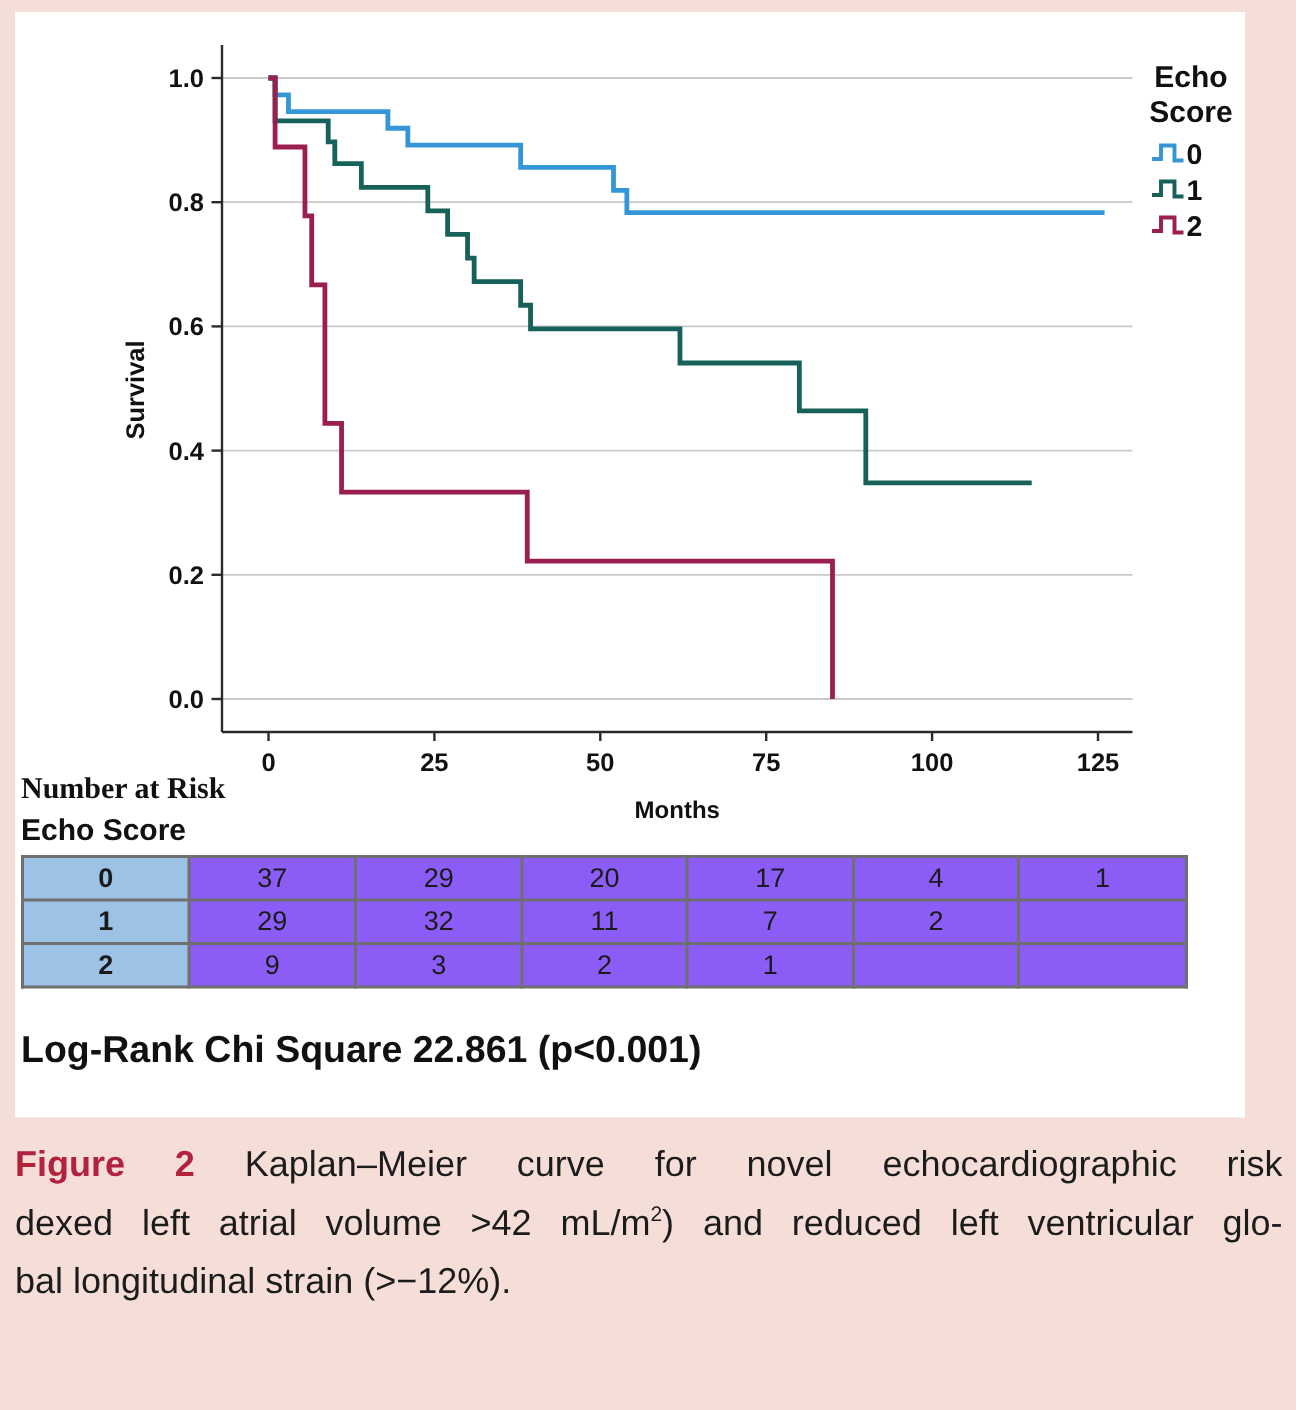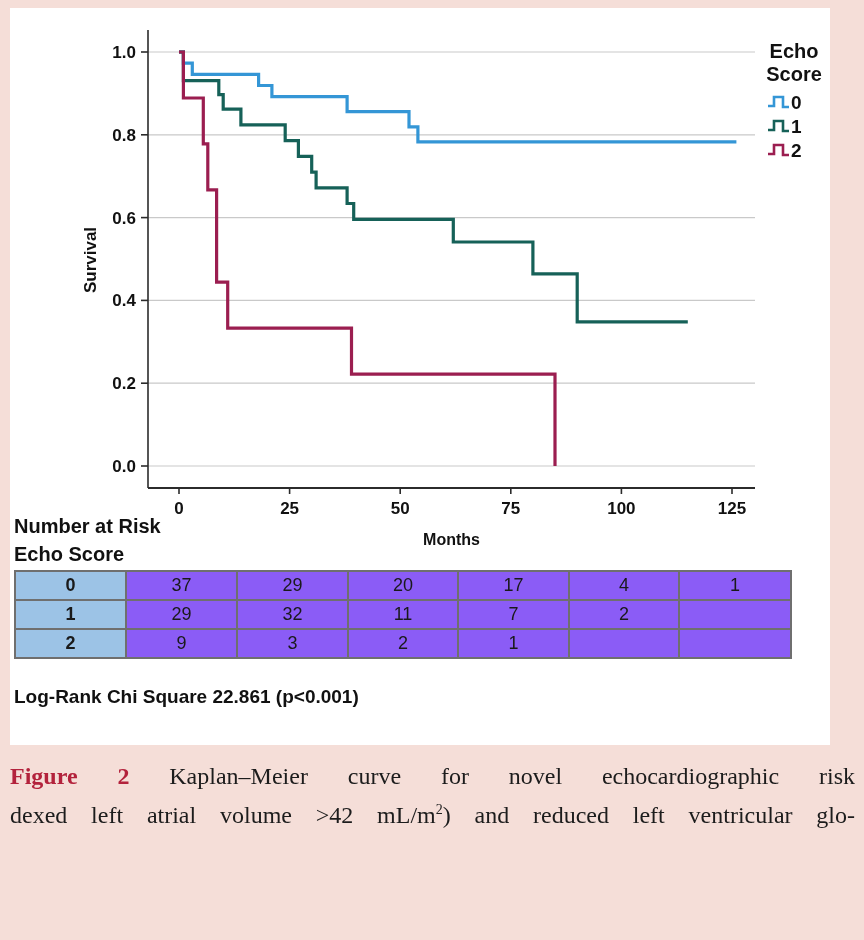--- a/index.html
+++ b/index.html
@@ -11,24 +11,24 @@
   .panel{position:absolute;left:10px;top:8px;width:820px;height:737px;background:#ffffff;}
   #chart-svg{position:absolute;left:0;top:0;width:864px;height:745px;}
   .risk-label{position:absolute;left:14px;font-size:20px;font-weight:bold;color:#111;}
   .risk-table-wrap{position:absolute;left:14px;top:570px;}
   table.risk{border-collapse:collapse;table-layout:fixed;width:776px;border:2px solid #4a4a4a;}
   table.risk td{
     border:2px solid #6f6f6f;height:27px;text-align:center;vertical-align:middle;
     font-size:18px;color:#1a1a1a;padding:0;background:#8b5cf6;
   }
   table.risk td.hdr{background:#9CC3E6;font-weight:bold;}
-  .logrank{position:absolute;left:14px;top:686px;font-size:19px;font-weight:bold;color:#111;}
+  .logrank{position:absolute;left:14px;top:686px;font-size:25px;font-weight:bold;color:#111;}
   .caption{position:absolute;left:10px;top:757px;width:845px;font-size:24px;line-height:39px;color:#1c1c1c;}
   .cap-line{height:39px;overflow:hidden;}
-  .jline{text-align:justify;font-family:Liberation Serif, serif;}
+  .jline{text-align:justify;}
   .jline::after{content:"";display:inline-block;width:100%;height:0;}
   .figlabel{font-weight:bold;color:#B3223C;}
   sup.cap-sup{font-size:14px;vertical-align:super;line-height:0;}
   .watermark{
     position:absolute;right:10px;top:946px;font-size:30px;font-weight:600;letter-spacing:1px;
     color:rgba(255,255,255,0.95);text-shadow:2px 3px 3px rgba(140,105,100,0.5);white-space:nowrap;
   }
 </style>
 </head>
 <body>
@@ -76,21 +76,21 @@
     <text x="794" y="58" text-anchor="middle" fill="#111" font-size="20" font-weight="bold">Echo</text>
     <text x="794" y="81" text-anchor="middle" fill="#111" font-size="20" font-weight="bold">Score</text>
     <polyline points="768,106 774,106 774,97 783,97 783,107 789,107" fill="none" stroke="#3496D6" stroke-width="2.6"></polyline>
     <text x="791" y="109" text-anchor="start" fill="#111" font-size="19" font-weight="bold">0</text>
     <polyline points="768,130 774,130 774,121 783,121 783,131 789,131" fill="none" stroke="#166158" stroke-width="2.6"></polyline>
     <text x="791" y="133" text-anchor="start" fill="#111" font-size="19" font-weight="bold">1</text>
     <polyline points="768,154 774,154 774,145 783,145 783,155 789,155" fill="none" stroke="#9B1E50" stroke-width="2.6"></polyline>
     <text x="791" y="157" text-anchor="start" fill="#111" font-size="19" font-weight="bold">2</text>
   </svg>
 
-<div class="risk-label" style="top:515px;">Number at Risk</div>
+<div class="risk-label" style="top:515px;font-family:Liberation Serif, serif;">Number at Risk</div>
 <div class="risk-label" style="top:543px;">Echo Score</div>
 
 <div class="risk-table-wrap">
   <table class="risk">
     <colgroup>
       <col style="width:111px">
         <col style="width:111px">
         <col style="width:111px">
         <col style="width:110px">
       <col style="width:111px">
@@ -127,15 +127,16 @@
       </tr>
     </tbody>
   </table>
 </div>
 
 <div class="logrank">Log-Rank Chi Square 22.861 (p&lt;0.001)</div>
 
 <div class="caption">
   <div class="cap-line jline"><span class="figlabel">Figure 2</span> <span>Kaplan–Meier curve for novel echocardiographic risk</span></div>
   <div class="cap-line jline"><span>dexed left atrial volume &gt;42 mL/m</span><sup class="cap-sup">2</sup><span>) and reduced left ventricular glo-</span></div>
+  <div class="cap-line">bal longitudinal strain (&gt;−12%).</div>
 </div>
 
 <div class="watermark">知乎 @心肌桥的博客</div>
 
 </body></html>

